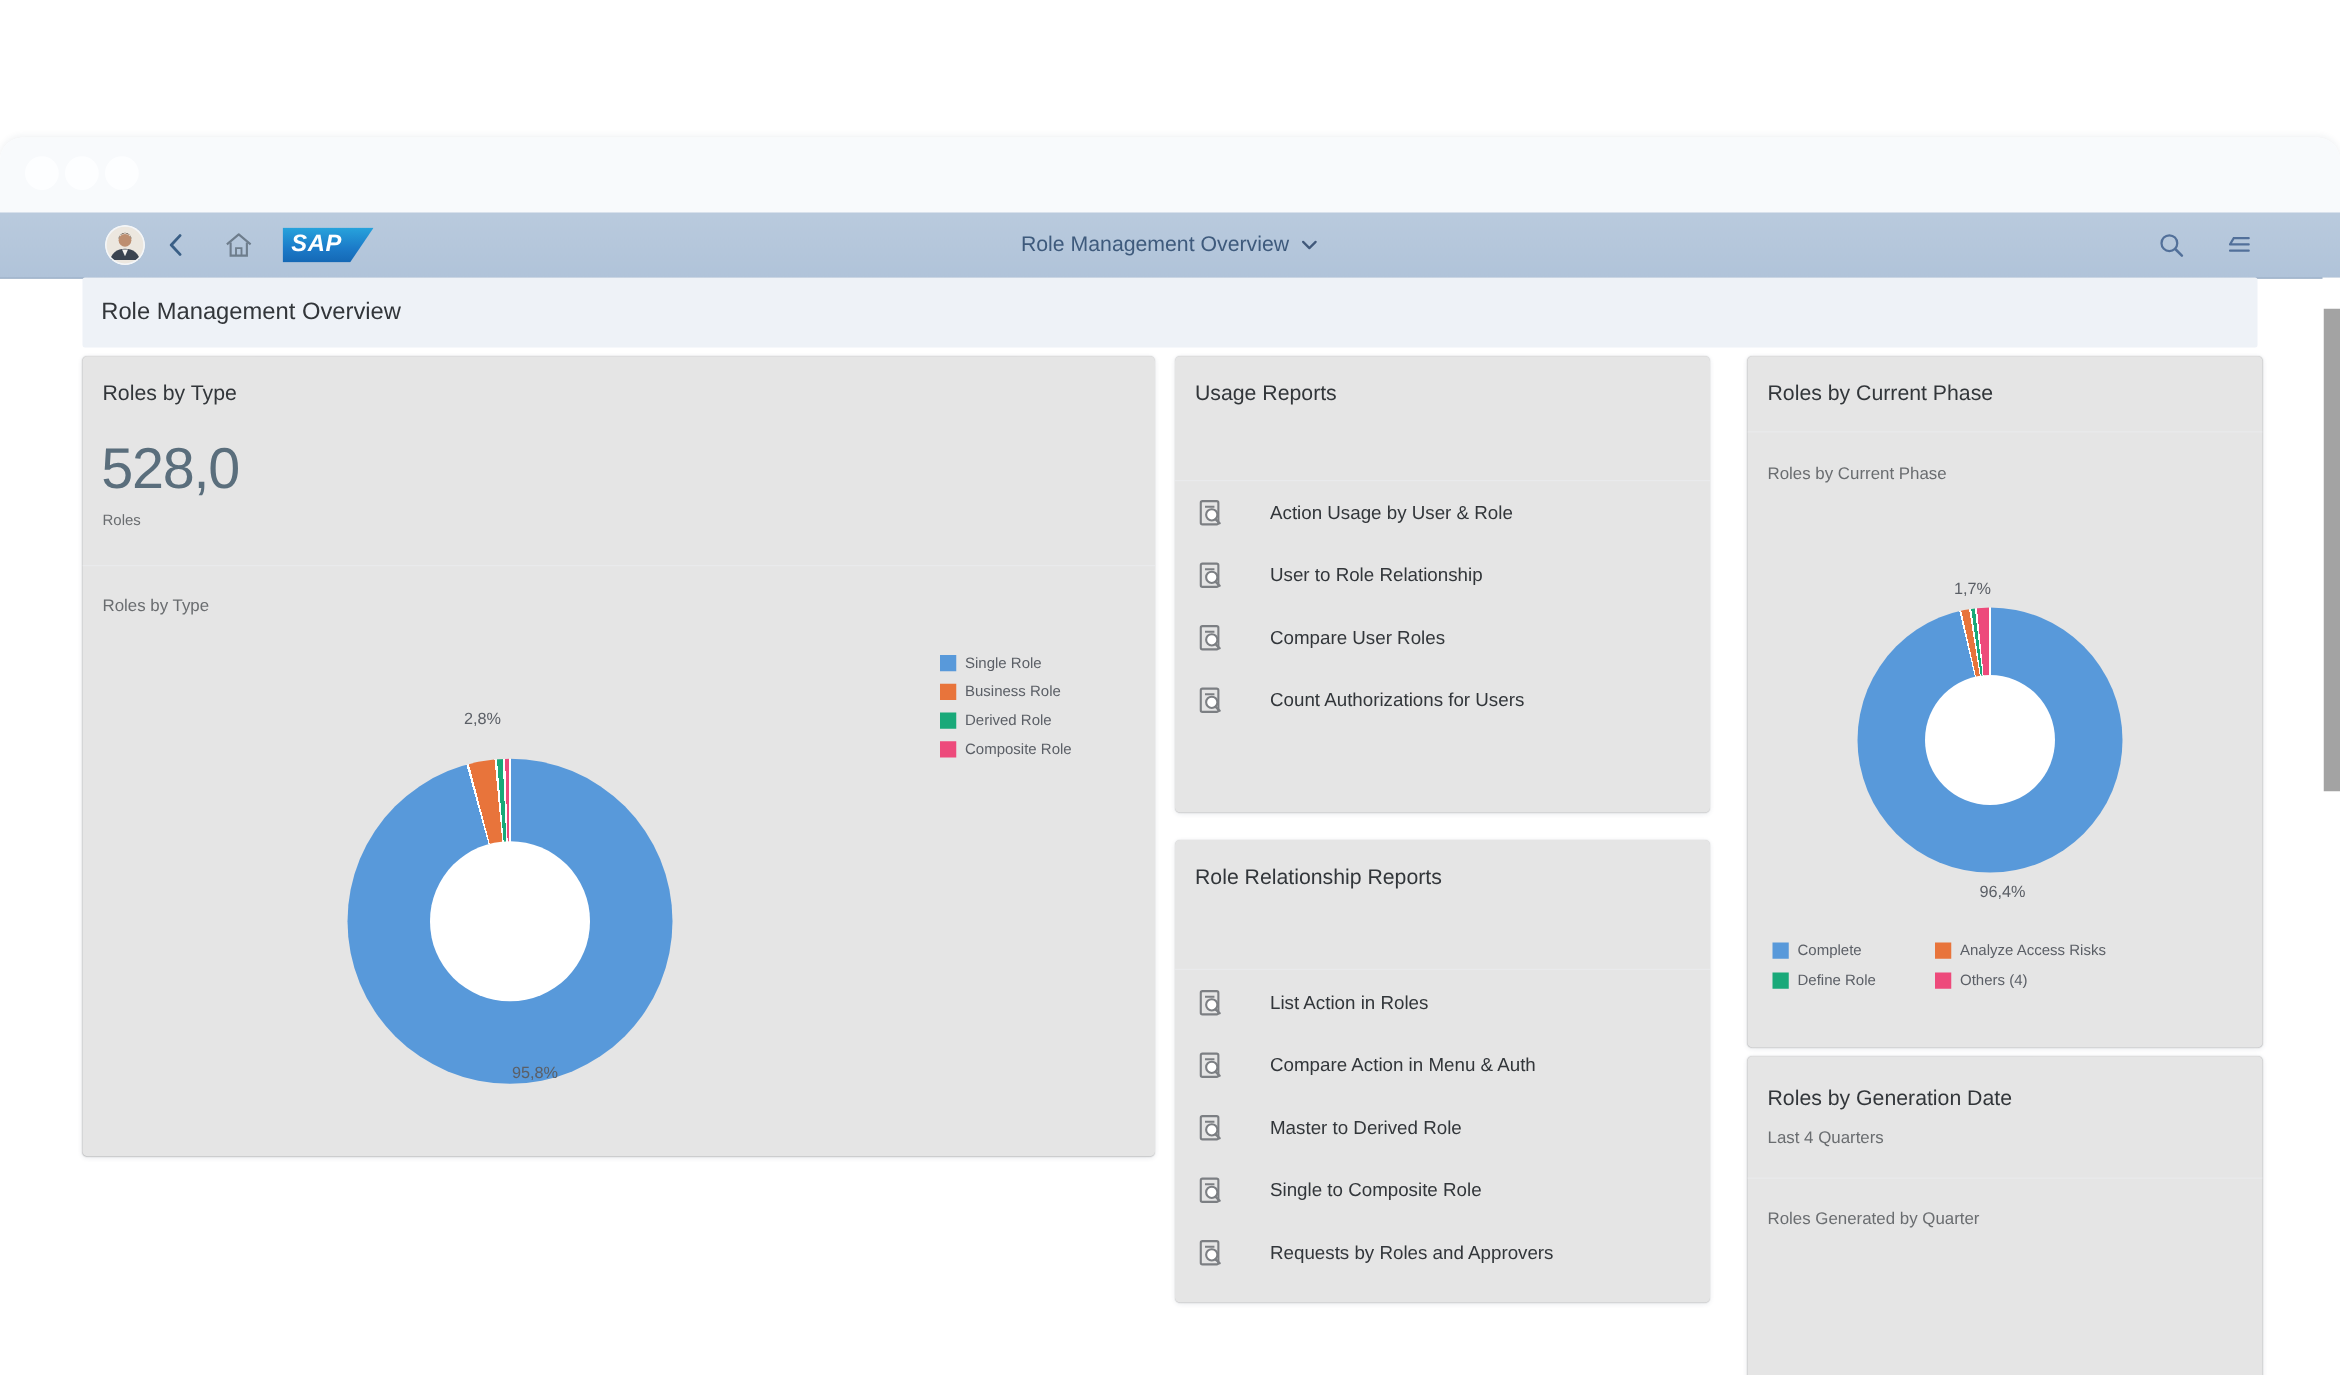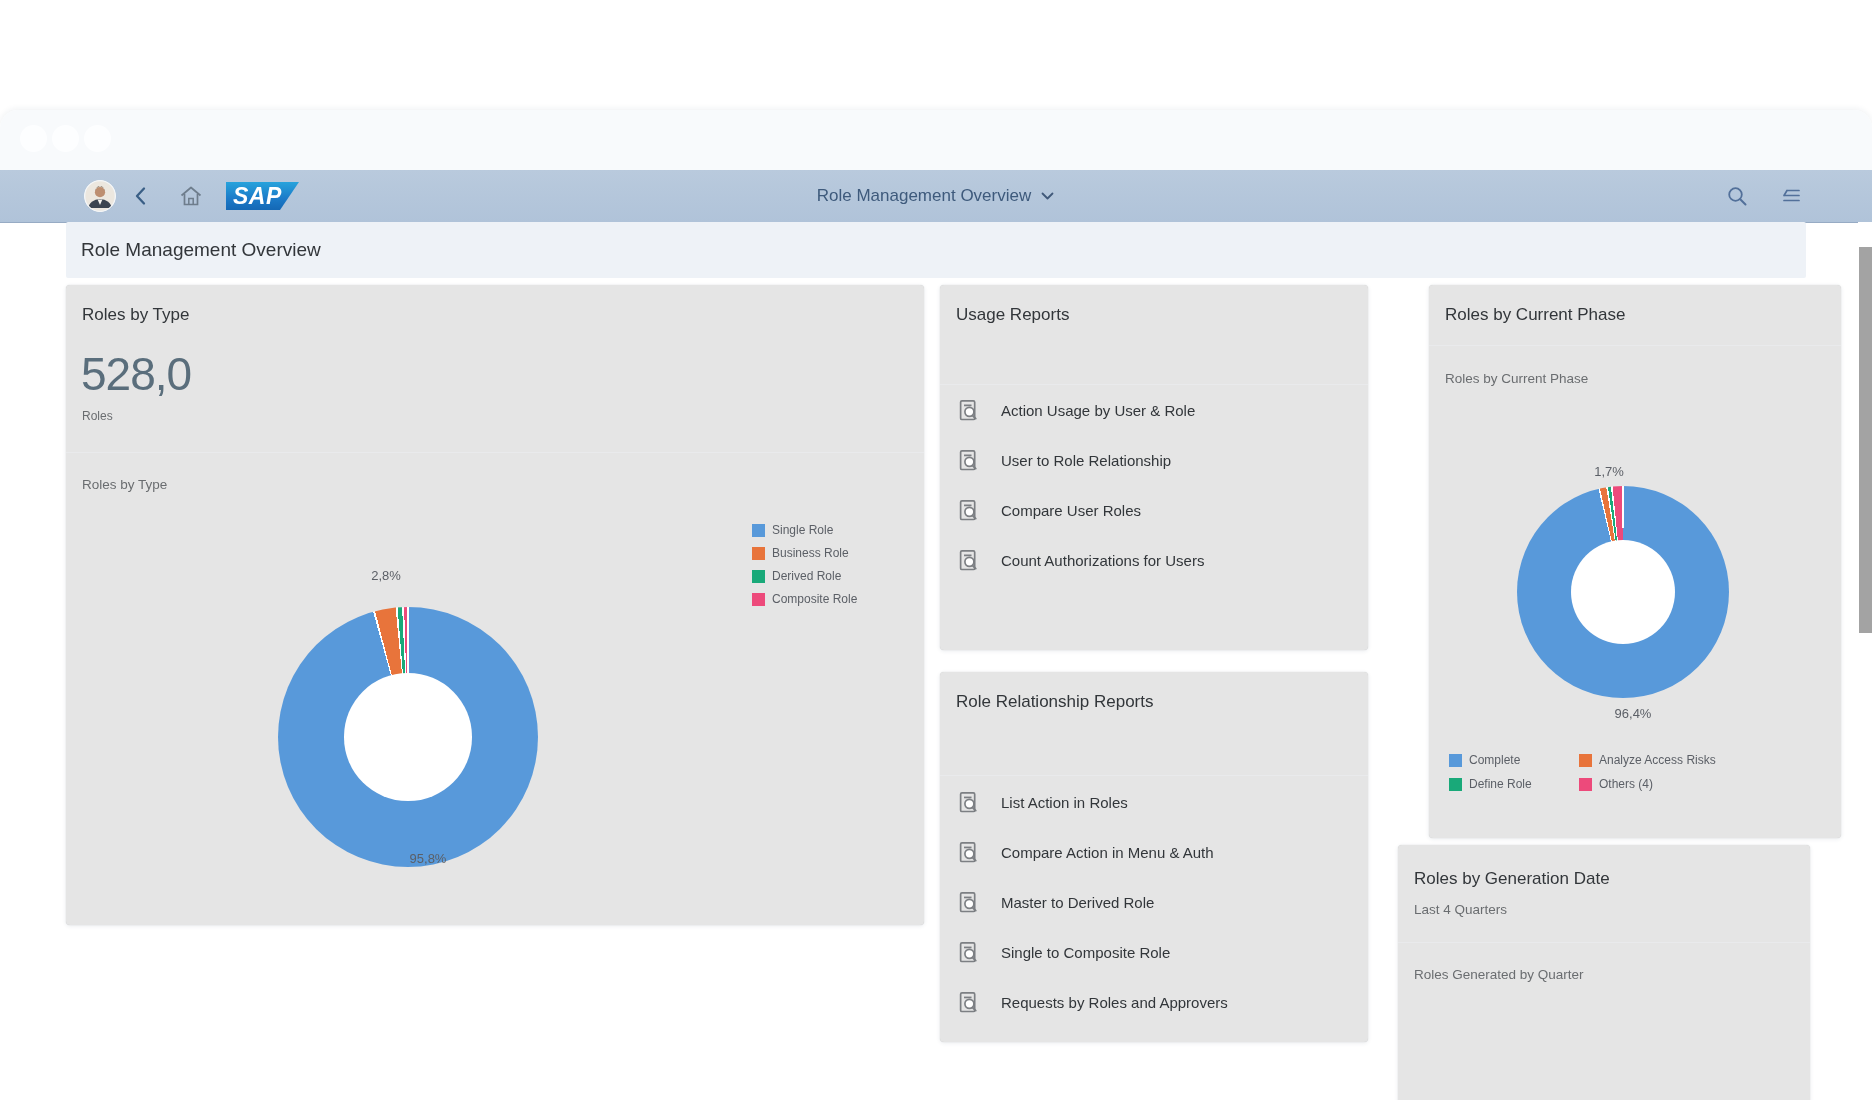--- a/index.html
+++ b/index.html
@@ -20,21 +20,21 @@
          border-bottom:1px solid rgba(90,115,150,.35);}
   .avatar{position:absolute;left:84px;top:10px;width:32px;height:32px;border-radius:50%;overflow:hidden;}
   .icon-btn{position:absolute;top:13px;width:26px;height:26px;display:flex;align-items:center;justify-content:center;cursor:pointer;}
   .back-btn{left:128px;}
   .home-btn{left:178px;}
   .search-btn{left:1724px;}
   .notif-btn{left:1778px;}
   .sap-logo{position:absolute;left:226px;top:12px;width:66px;height:28px;
             clip-path:polygon(0 0,100% 0,74% 100%,0 100%);
             background:linear-gradient(180deg,#27a3dc 0%,#1b7ac8 60%,#1568b5 100%);
-            color:#fff;font-weight:bold;font-style:italic;font-size:23px;
+            color:#fff;font-weight:bold;font-style:italic;font-size:19px;
             display:flex;align-items:center;padding-left:7px;letter-spacing:.5px;cursor:pointer;}
   .shell-title{position:absolute;left:0;top:0;width:100%;height:52px;
                display:flex;align-items:center;justify-content:center;gap:9px;
                color:#3e5a7c;font-size:17px;cursor:pointer;}
 
   
   .titlebar{position:absolute;left:66px;top:112px;width:1740px;height:56px;
             background:#eef2f7;border-radius:2px;display:flex;align-items:center;
             padding-left:15px;box-sizing:border-box;}
   .page-title{font-size:19px;color:#32363a;}
@@ -46,21 +46,21 @@
   .card{position:absolute;background:#e5e5e5;border-radius:4px;
         box-shadow:0 0 1px rgba(0,0,0,.22),0 1px 4px rgba(40,60,90,.10);overflow:hidden;}
   .card-title{position:absolute;left:16px;top:20px;font-size:17px;color:#32363a;}
   .divider{position:absolute;left:0;width:100%;height:1px;background:#e9eaec;}
   .chart-subtitle{position:absolute;left:16px;font-size:13.5px;color:#6a6d70;}
 
   
   .c1{left:66px;top:175px;width:858px;height:640px;}
   .c2{left:940px;top:175px;width:428px;height:365px;}
   .c3{left:940px;top:562px;width:428px;height:370px;}
-  .c4{left:1429px;top:175px;width:412px;height:553px;}
+  .c4{left:1398px;top:175px;width:412px;height:553px;}
   .c5{left:1398px;top:735px;width:412px;height:365px;}
 
   
   .kpi-value{position:absolute;left:15px;top:62px;font-size:46px;color:#5a6e7c;letter-spacing:-1px;}
   .kpi-label{position:absolute;left:16px;top:124px;font-size:12px;color:#6a6d70;}
 
   
   .donut{position:absolute;border-radius:50%;}
   .donut::after{content:"";position:absolute;inset:25.5%;background:#fff;border-radius:50%;}
   .donut1{left:212px;top:322px;width:260px;height:260px;}
@@ -70,21 +70,21 @@
   
   .legend-v{position:absolute;left:686px;top:238px;display:flex;flex-direction:column;gap:9px;}
   .legend-grid{position:absolute;left:20px;top:468px;display:grid;grid-template-columns:118px auto;gap:10px 12px;}
   .legend-item{display:flex;align-items:center;gap:7px;font-size:12px;color:#5b5f66;white-space:nowrap;}
   .sw{width:13px;height:13px;flex:0 0 13px;}
 
   
   .report-list{position:absolute;left:0;width:100%;}
   .c2 .report-list{top:100px;}
   .c3 .report-list{top:105px;}
-  .report-item{height:50px;display:flex;align-items:center;gap:19px;padding-left:15px;cursor:pointer;}
+  .report-item{height:50px;display:flex;align-items:center;gap:34px;padding-left:15px;cursor:pointer;}
   .report-label{font-size:15px;color:#32363a;}
 
   
   .scrollbar{position:absolute;left:1858px;top:112px;width:14px;height:878px;background:#ffffff;}
   .scroll-thumb{position:absolute;left:0.5px;top:25px;width:13px;height:386px;background:#a3a3a3;cursor:pointer;}
 
   svg{display:block;}
 </style>
 </head>
 <body>

